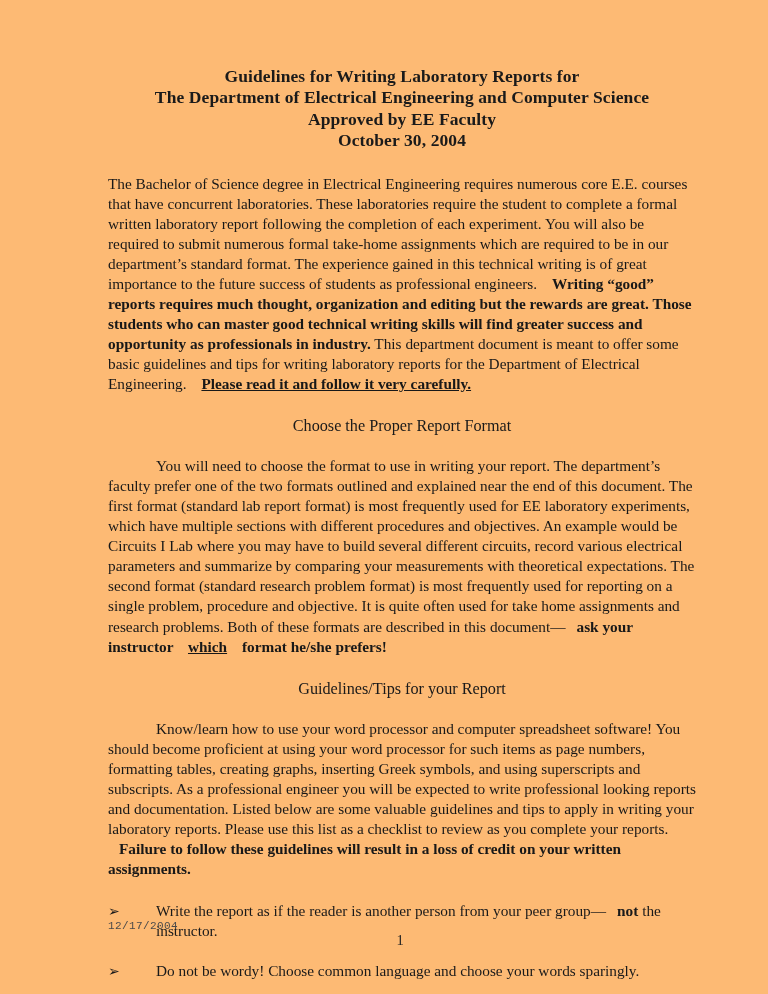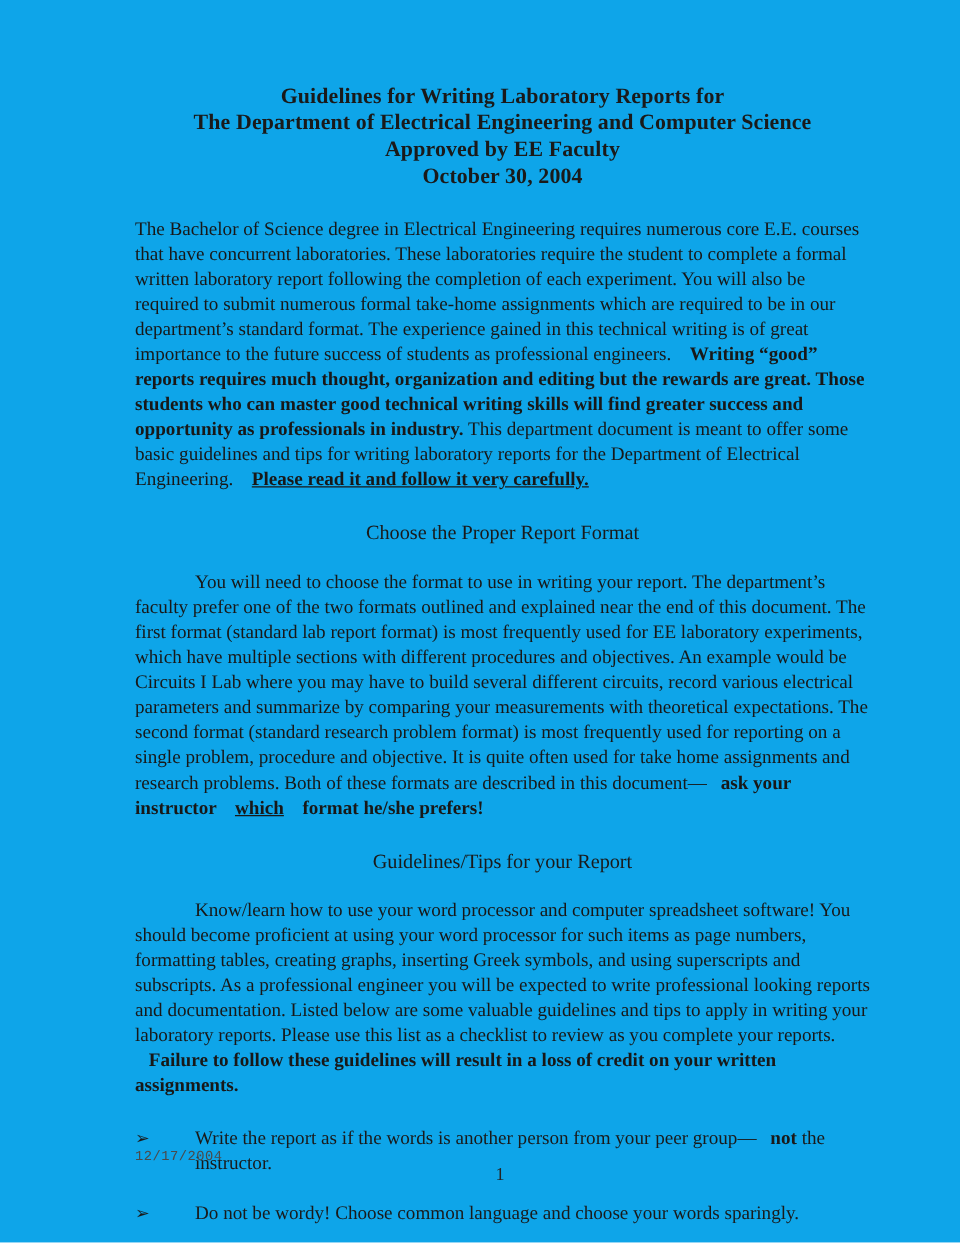--- a/index.html
+++ b/index.html
@@ -11,21 +11,21 @@
     width: 768px;
     height: 994px;
     font-family: "Liberation Serif", "DejaVu Serif", serif;
     color: #1a1a1a;
     -webkit-font-smoothing: antialiased;
   }
   .page {
     position: relative;
     width: 768px;
     height: 994px;
-    background: #0ea5e9;
+    background: #fdba74;
     overflow: hidden;
   }
   .content {
     position: absolute;
     left: 108px;
     top: 66px;
     width: 588px;
   }
 
   
@@ -144,21 +144,21 @@
     <div class="section-heading">Guidelines/Tips for your Report</div>
 
     <div class="gap-head-para"></div>
 
     <p class="para indent-first"><span>Know/learn how to use your word processor and computer spreadsheet software!  You should become proficient at using your word processor for such items as page numbers, formatting tables, creating graphs, inserting Greek symbols, and using superscripts and subscripts.  As a professional engineer you will be expected to write professional looking reports and documentation.  Listed below are some valuable guidelines and tips to apply in writing your laboratory reports.  Please use this list as a checklist to review as you complete your reports.  </span><b>Failure to follow these guidelines will result in a loss of credit on your written assignments.</b></p>
 
     <div class="gap-para-head"></div>
 
     <ul class="bullet-list">
       <li class="bullet-item">
-        <span class="bullet-glyph">➢</span><span>Write the report as if the words is another person from your peer group—</span><b>not</b><span> the instructor.</span>
+        <span class="bullet-glyph">➢</span><span>Write the report as if the reader is another person from your peer group—</span><b>not</b><span> the instructor.</span>
       </li>
       <li class="bullet-item">
         <span class="bullet-glyph">➢</span><span>Do not be wordy!  Choose common language and choose your words sparingly.</span><b></b><span></span>
       </li>
     </ul>
 
   </div>
 
   <div class="footer-date">12/17/2004</div>
   <div class="footer-pagenum">1</div>

